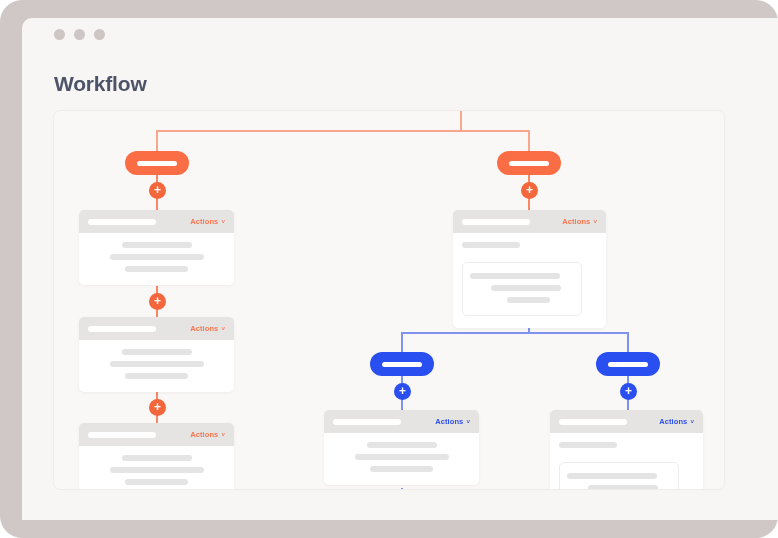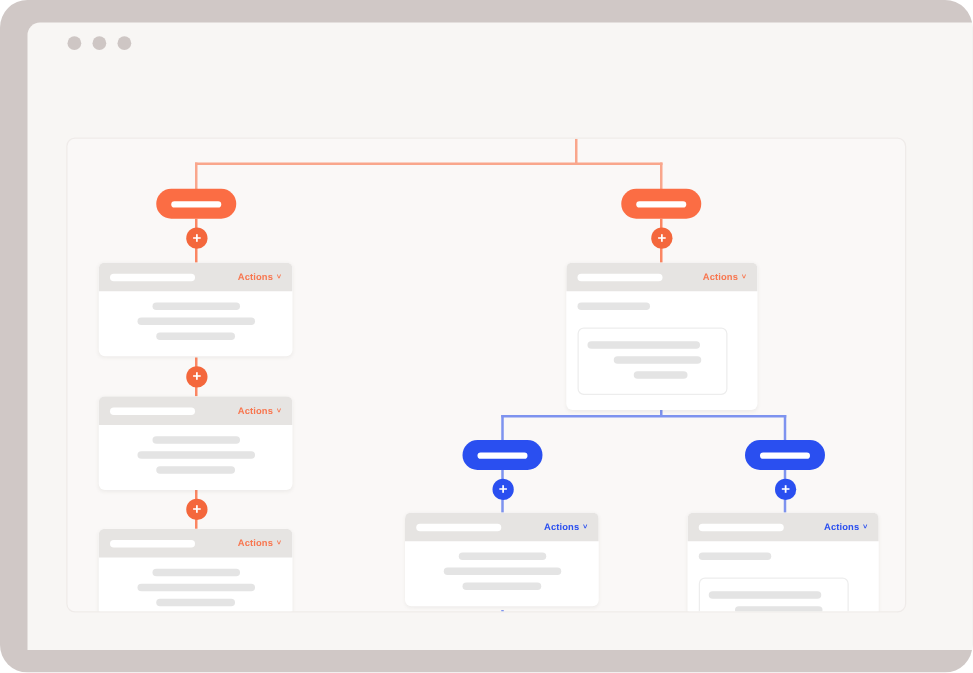--- a/index.html
+++ b/index.html
@@ -182,20 +182,21 @@
   <div class="frame"></div>
 
   <div class="window">
 
     <div class="titlebar">
       <div class="dot d1"></div>
       <div class="dot d2"></div>
       <div class="dot d3"></div>
     </div>
 
+    <div class="page-title">Workflow</div>
 
     <div class="canvas">
 
       <div class="layer">
 
         <div class="ln v orange" style="left:406px; top:0px; height:20px;"></div>
 
         <div class="ln h orange" style="left:102px; top:19px; width:374px;"></div>
 
         <div class="ln v orange" style="left:102px; top:19px; height:33px;"></div>

